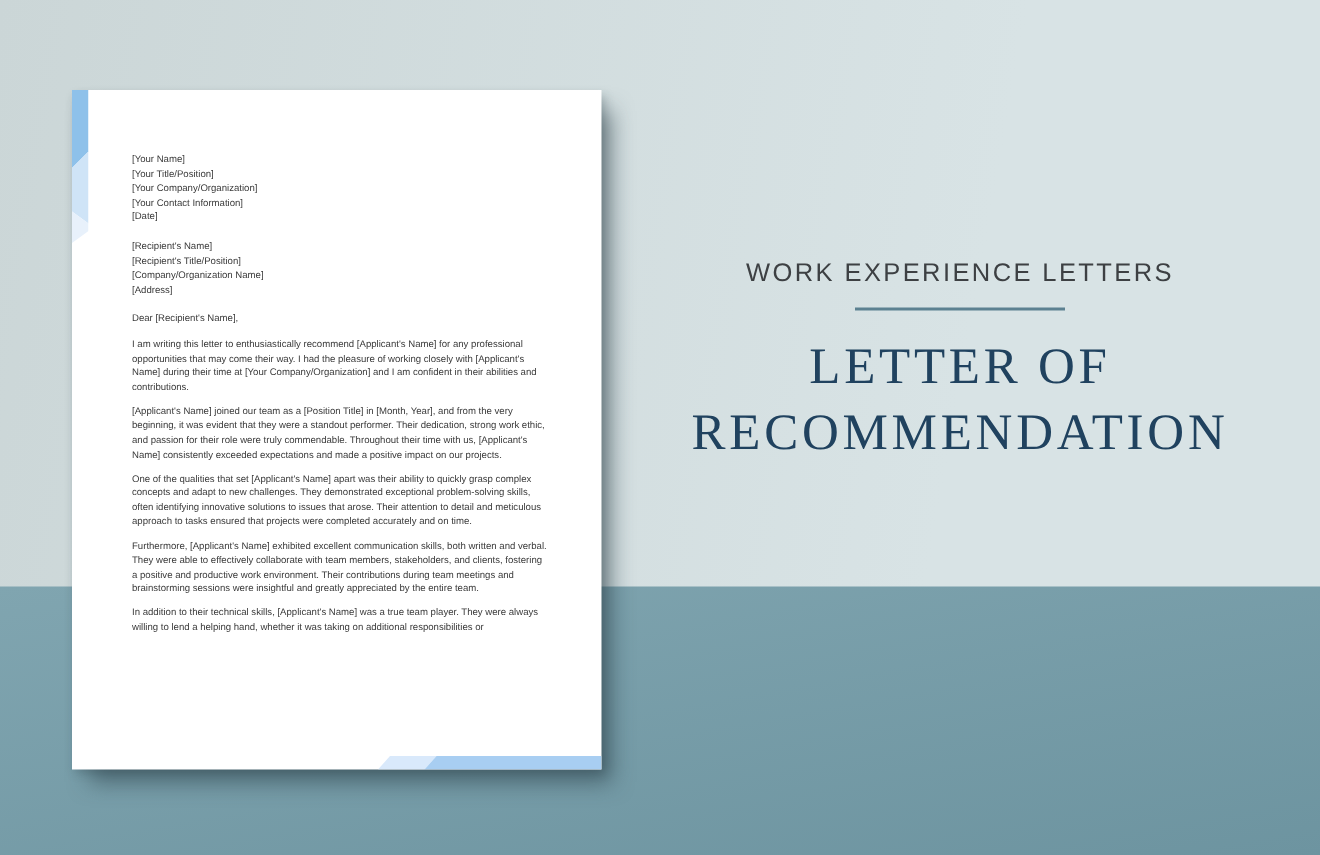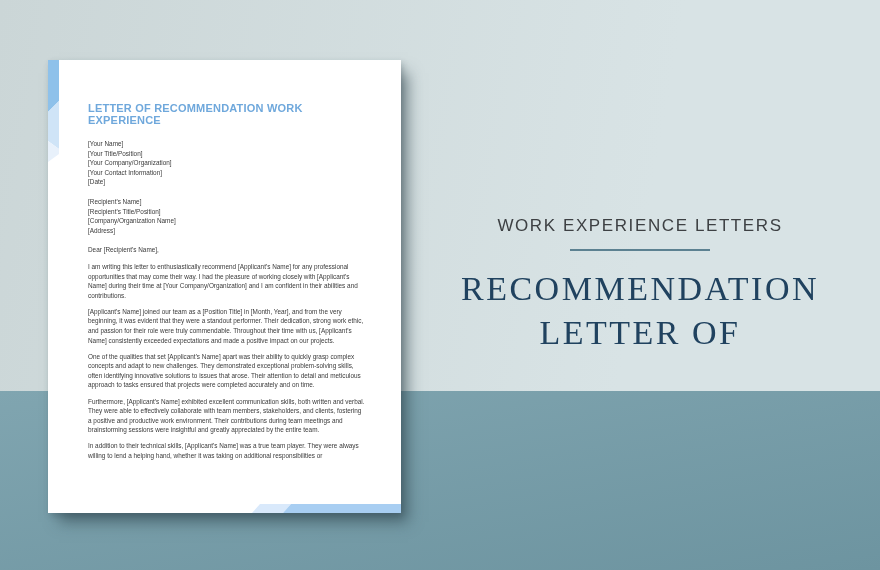--- a/index.html
+++ b/index.html
@@ -26,21 +26,21 @@
   .footer-band{position:absolute;left:0;bottom:0;}
   .page-content{position:absolute;left:40px;top:42px;width:278px;}
   .doc-title{font-size:11px;font-weight:bold;letter-spacing:.2px;
              color:var(--doc-title-blue);margin:0 0 13px 0;}
   .doc-line,.doc-para{font-size:6.4px;line-height:9.6px;color:var(--doc-text);}
   .addr-block{margin:0 0 10px 0;}
   .salutation{margin:0 0 7px 0;}
   .doc-para{margin:0 0 6.5px 0;text-align:left;}
 
   
-  .panel{position:absolute;left:420px;top:172px;width:440px;text-align:center;margin-top:44px;}
+  .panel{position:absolute;left:420px;top:172px;width:440px;text-align:center;}
   .panel-label{font-size:17px;letter-spacing:1.6px;color:var(--panel-label);
                font-weight:normal;margin:0;}
   .panel-divider{width:140px;height:2px;background:var(--panel-divider);
                  margin:13px auto 16px auto;}
   .panel-title{font-family:"Liberation Serif",serif;font-size:34px;line-height:44px;
                letter-spacing:2.5px;color:var(--panel-title-navy);font-weight:normal;margin:0;}
 </style>
 </head>
 <body>
 
@@ -55,21 +55,20 @@
       <path d="M0,52 L11,41 V89 L0,81 Z" fill="#cfe4f7"></path>
       <path d="M0,81 L11,89 V94 L0,102 Z" fill="#e8f1fb"></path>
     </svg>
 
     <svg class="footer-band" width="353" height="9" viewBox="0 0 353 9">
       <path d="M212,0 L243,0 L235,9 L204,9 Z" fill="#d9e9fb"></path>
       <path d="M243,0 L353,0 L353,9 L235,9 Z" fill="#a8cef2"></path>
     </svg>
 
     <div class="page-content">
-      <h1 class="doc-title">LETTER OF RECOMMENDATION WORK EXPERIENCE</h1>
 
       <div class="addr-block">
         <div class="doc-line">[Your Name]</div>
         <div class="doc-line">[Your Title/Position]</div>
         <div class="doc-line">[Your Company/Organization]</div>
         <div class="doc-line">[Your Contact Information]</div>
         <div class="doc-line">[Date]</div>
       </div>
 
       <div class="addr-block">
@@ -86,18 +85,18 @@
       <p class="doc-para">One of the qualities that set [Applicant's Name] apart was their ability to quickly grasp complex concepts and adapt to new challenges. They demonstrated exceptional problem-solving skills, often identifying innovative solutions to issues that arose. Their attention to detail and meticulous approach to tasks ensured that projects were completed accurately and on time.</p>
       <p class="doc-para">Furthermore, [Applicant's Name] exhibited excellent communication skills, both written and verbal. They were able to effectively collaborate with team members, stakeholders, and clients, fostering a positive and productive work environment. Their contributions during team meetings and brainstorming sessions were insightful and greatly appreciated by the entire team.</p>
       <p class="doc-para">In addition to their technical skills, [Applicant's Name] was a true team player. They were always willing to lend a helping hand, whether it was taking on additional responsibilities or</p>
     </div>
   </div>
 
   <div class="panel">
     <h2 class="panel-label">WORK EXPERIENCE LETTERS</h2>
     <div class="panel-divider"></div>
     <h1 class="panel-title">
+      <div>LETTER OF</div>
       <div>RECOMMENDATION</div>
-      <div>LETTER OF</div>
     </h1>
   </div>
 
 </div>
 
 </body></html>

